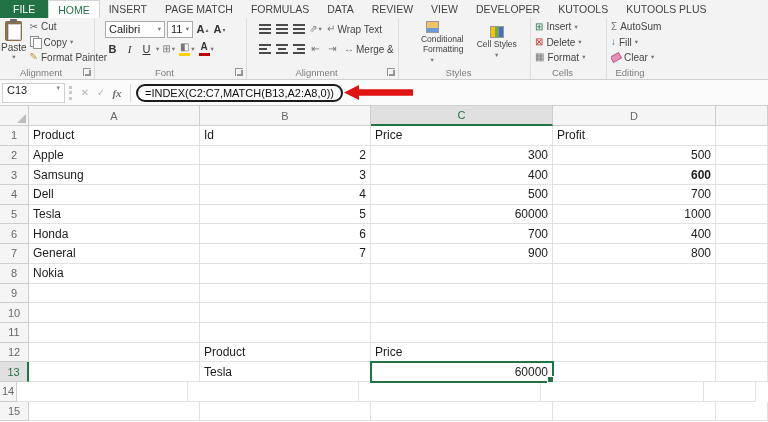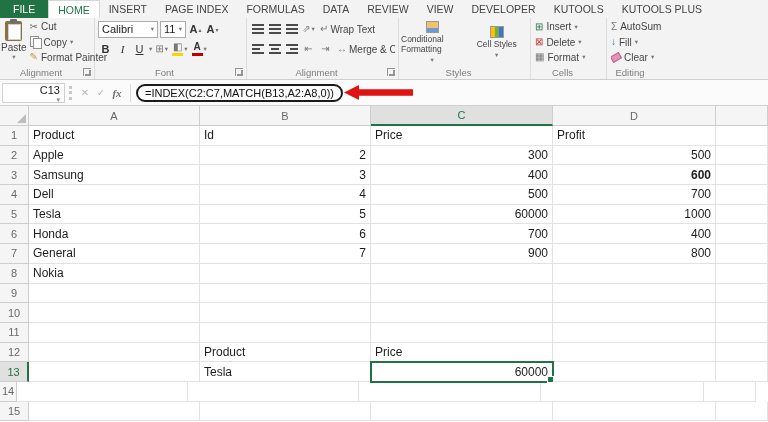--- a/index.html
+++ b/index.html
@@ -17,21 +17,21 @@
   
   .ribbon { height: 62px; background: #f3f3f3; border-bottom: 1px solid #cfcfcf;
             display: flex; overflow: hidden; }
   .rgroup { position: relative; flex: none; border-right: 1px solid #ddd;
             padding: 1px 1px 14px 1px; }
   .g-clipboard { width: 95px; } .g-font { width: 152px; } .g-align { width: 152px; }
   .g-number { width: 103px; } .g-styles { width: 132px; } .g-cells { width: 76px; }
   .g-editing { width: 58px; border-right: none; }
   .gbody { height: 100%; }
   .gbody.row { display: flex; }
-  .gbody.col { display: flex; flex-direction: column; }
+  .gbody.col { display: flex; flex-direction: column; padding-left: 7px; }
   .glabel { position: absolute; bottom: 1px; left: 0; right: 12px; text-align: center;
             font-size: 9.5px; color: #7c7c7c; white-space: nowrap; overflow: hidden; }
   .launcher { position: absolute; right: 3px; bottom: 3px; width: 8px; height: 8px;
               border-left: 1px solid #949494; border-top: 1px solid #949494; }
   .launcher::after { content: ""; position: absolute; right: 0; bottom: 0; width: 4px;
               height: 4px; border-right: 2px solid #949494; border-bottom: 2px solid #949494; }
 
   .rrow { display: flex; align-items: center; height: 20px; gap: 2px; padding: 0 2px; }
   .combo { background: #fff; border: 1px solid #ababab; height: 17px; font-size: 11px;
            color: #222; display: flex; align-items: center; justify-content: space-between;
@@ -77,37 +77,37 @@
   .lines.t i { width: 12px; }
 
   .cicon { display: inline-flex; flex-direction: column; align-items: center; gap: 1px; line-height: 1; }
   .gfc { font-size: 10px; font-weight: bold; color: #333; line-height: 1; }
   .bar { width: 11px; height: 3px; }
   .bar.red { background: #c00000; } .bar.yellow { background: #ffd200; }
 
   .styles-row { display: flex; align-items: stretch; }
   .stylebtn { flex: 1; display: flex; flex-direction: column; align-items: center;
               justify-content: center; gap: 2px; padding: 2px 1px; }
-  .stlabel { font-size: 8.5px; line-height: 1.15; color: #444; text-align: left; white-space: normal; }
+  .stlabel { font-size: 8.5px; line-height: 1.15; color: #444; text-align: right; white-space: normal; }
   .icon-cf { width: 13px; height: 13px; border: 1px solid #999; display: inline-block;
              background: linear-gradient(180deg, #f2c26b 0 6px, #6a9bd8 6px); }
   .icon-fat { width: 14px; height: 12px; border: 1px solid #888; display: inline-block;
               background: linear-gradient(180deg, #5b9bd5 0 3px, #fff 3px); }
   .icon-cs { width: 14px; height: 12px; border: 1px solid #999; display: inline-block;
              background: linear-gradient(90deg, #ffc000 0 33%, #70ad47 33% 66%, #4472c4 66%); }
   .gbody.tight { justify-content: space-evenly; padding: 0 3px; }
   .icon-eraser { width: 10px; height: 7px; background: #e791b5; border: 1px solid #c2608e;
                  transform: rotate(-30deg); display: inline-block; flex: none; }
 
   
   .fbar { height: 26px; display: flex; align-items: center; background: #fbfbfb;
           border-bottom: 1px solid #cfcfcf; padding-left: 2px; position: relative; }
   .namebox { width: 63px; height: 20px; background: #fff; border: 1px solid #d0d0d0;
-             display: flex; align-items: flex-end; justify-content: space-between;
-             padding: 0 4px; font-size: 11px; color: #222; flex-direction: column; }
+             display: flex; align-items: flex-start; justify-content: space-between;
+             padding: 0 4px; font-size: 11px; color: #222; }
   .nb-caret { font-size: 7px; color: #888; }
   .fgrip { width: 4px; height: 14px; border-left: 3px dotted #c9c9c9; margin: 0 4px; }
   .fxbtn { width: 16px; text-align: center; font-size: 10px; color: #b5b5b5; }
   .fxbtn.fx { font-family: "Liberation Serif", serif; font-style: italic; font-weight: bold;
               color: #6f6f6f; font-size: 11px; text-align: center; }
   .fdiv { width: 1px; height: 18px; background: #d8d8d8; margin: 0 5px; }
   .fformula { flex: 1; display: flex; align-items: center; font-size: 11px; color: #111; }
   .anno-box { border: 2px solid #1b1b1b; border-radius: 9px; padding: 0 7px; height: 18px;
               display: inline-flex; align-items: center; white-space: nowrap; }
   .anno-arrow { margin-left: 1px; flex: none; }
@@ -143,21 +143,21 @@
 </style>
 </head>
 <body>
 
 <div class="app">
 
   <div class="tabbar">
       <div class="rtab file">FILE</div>
       <div class="rtab active">HOME</div>
       <div class="rtab">INSERT</div>
-      <div class="rtab">PAGE INDEX</div>
+      <div class="rtab">PAGE MATCH</div>
       <div class="rtab">FORMULAS</div>
       <div class="rtab">DATA</div>
       <div class="rtab">REVIEW</div>
       <div class="rtab">VIEW</div>
       <div class="rtab">DEVELOPER</div>
       <div class="rtab">KUTOOLS</div>
       <div class="rtab">KUTOOLS PLUS</div>
     </div>
 
   <div class="ribbon">

